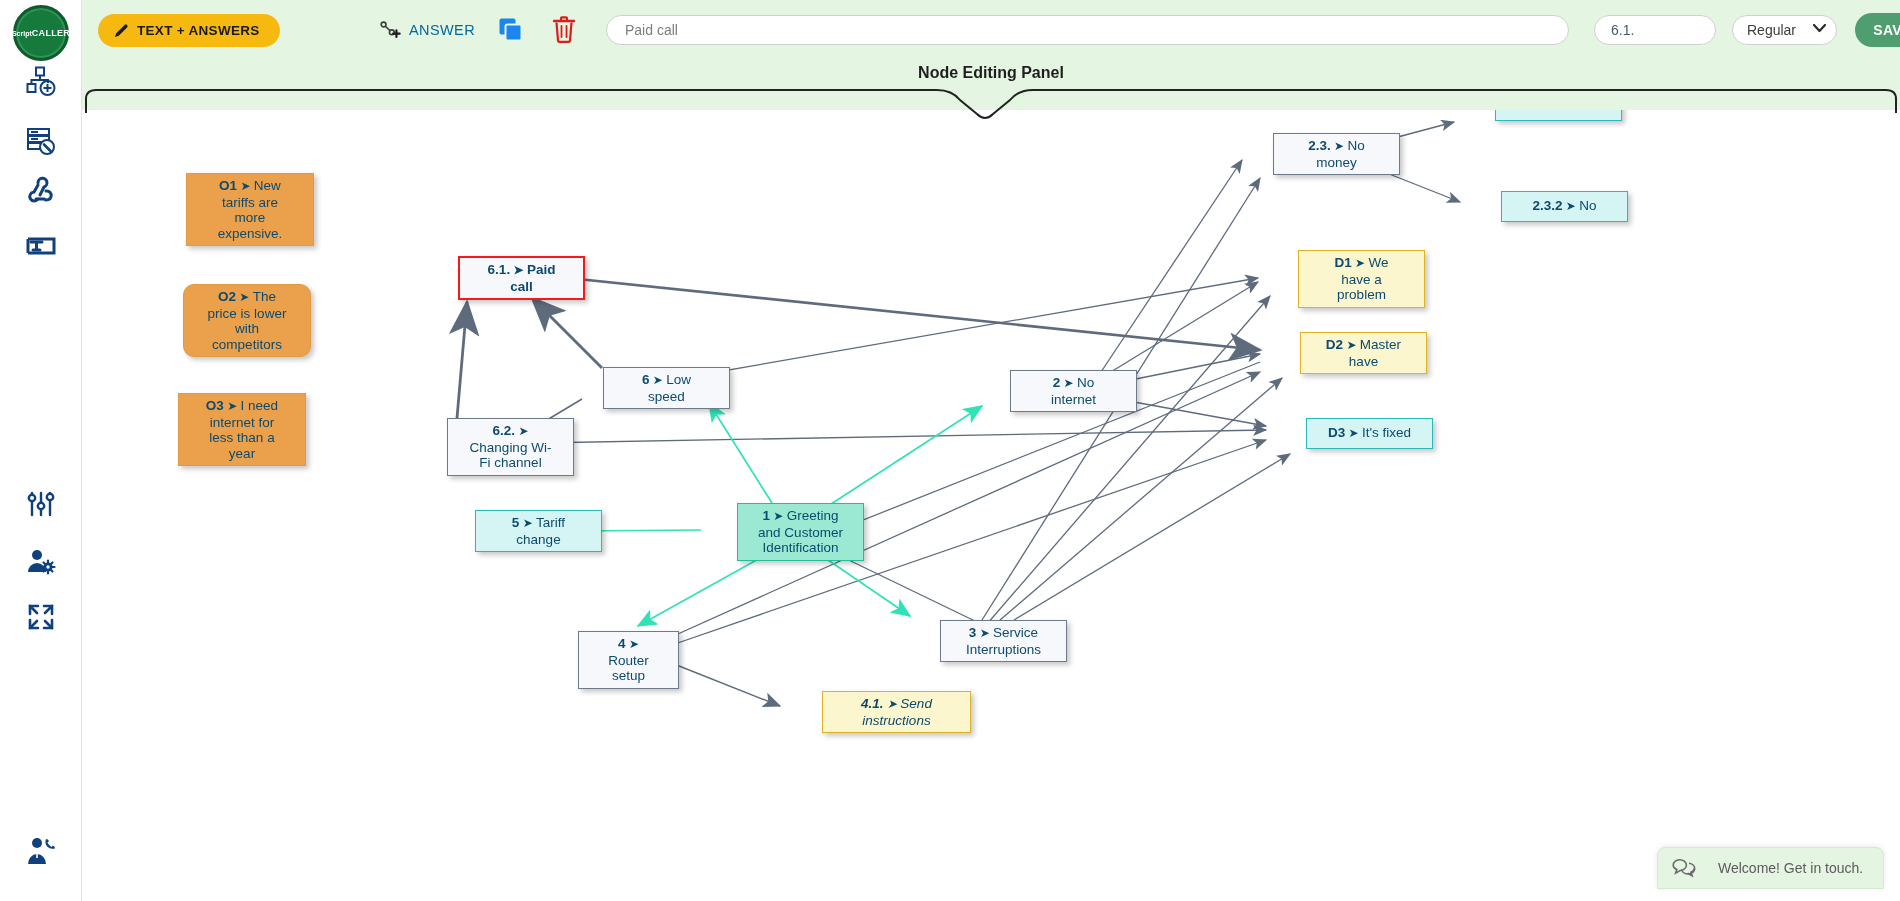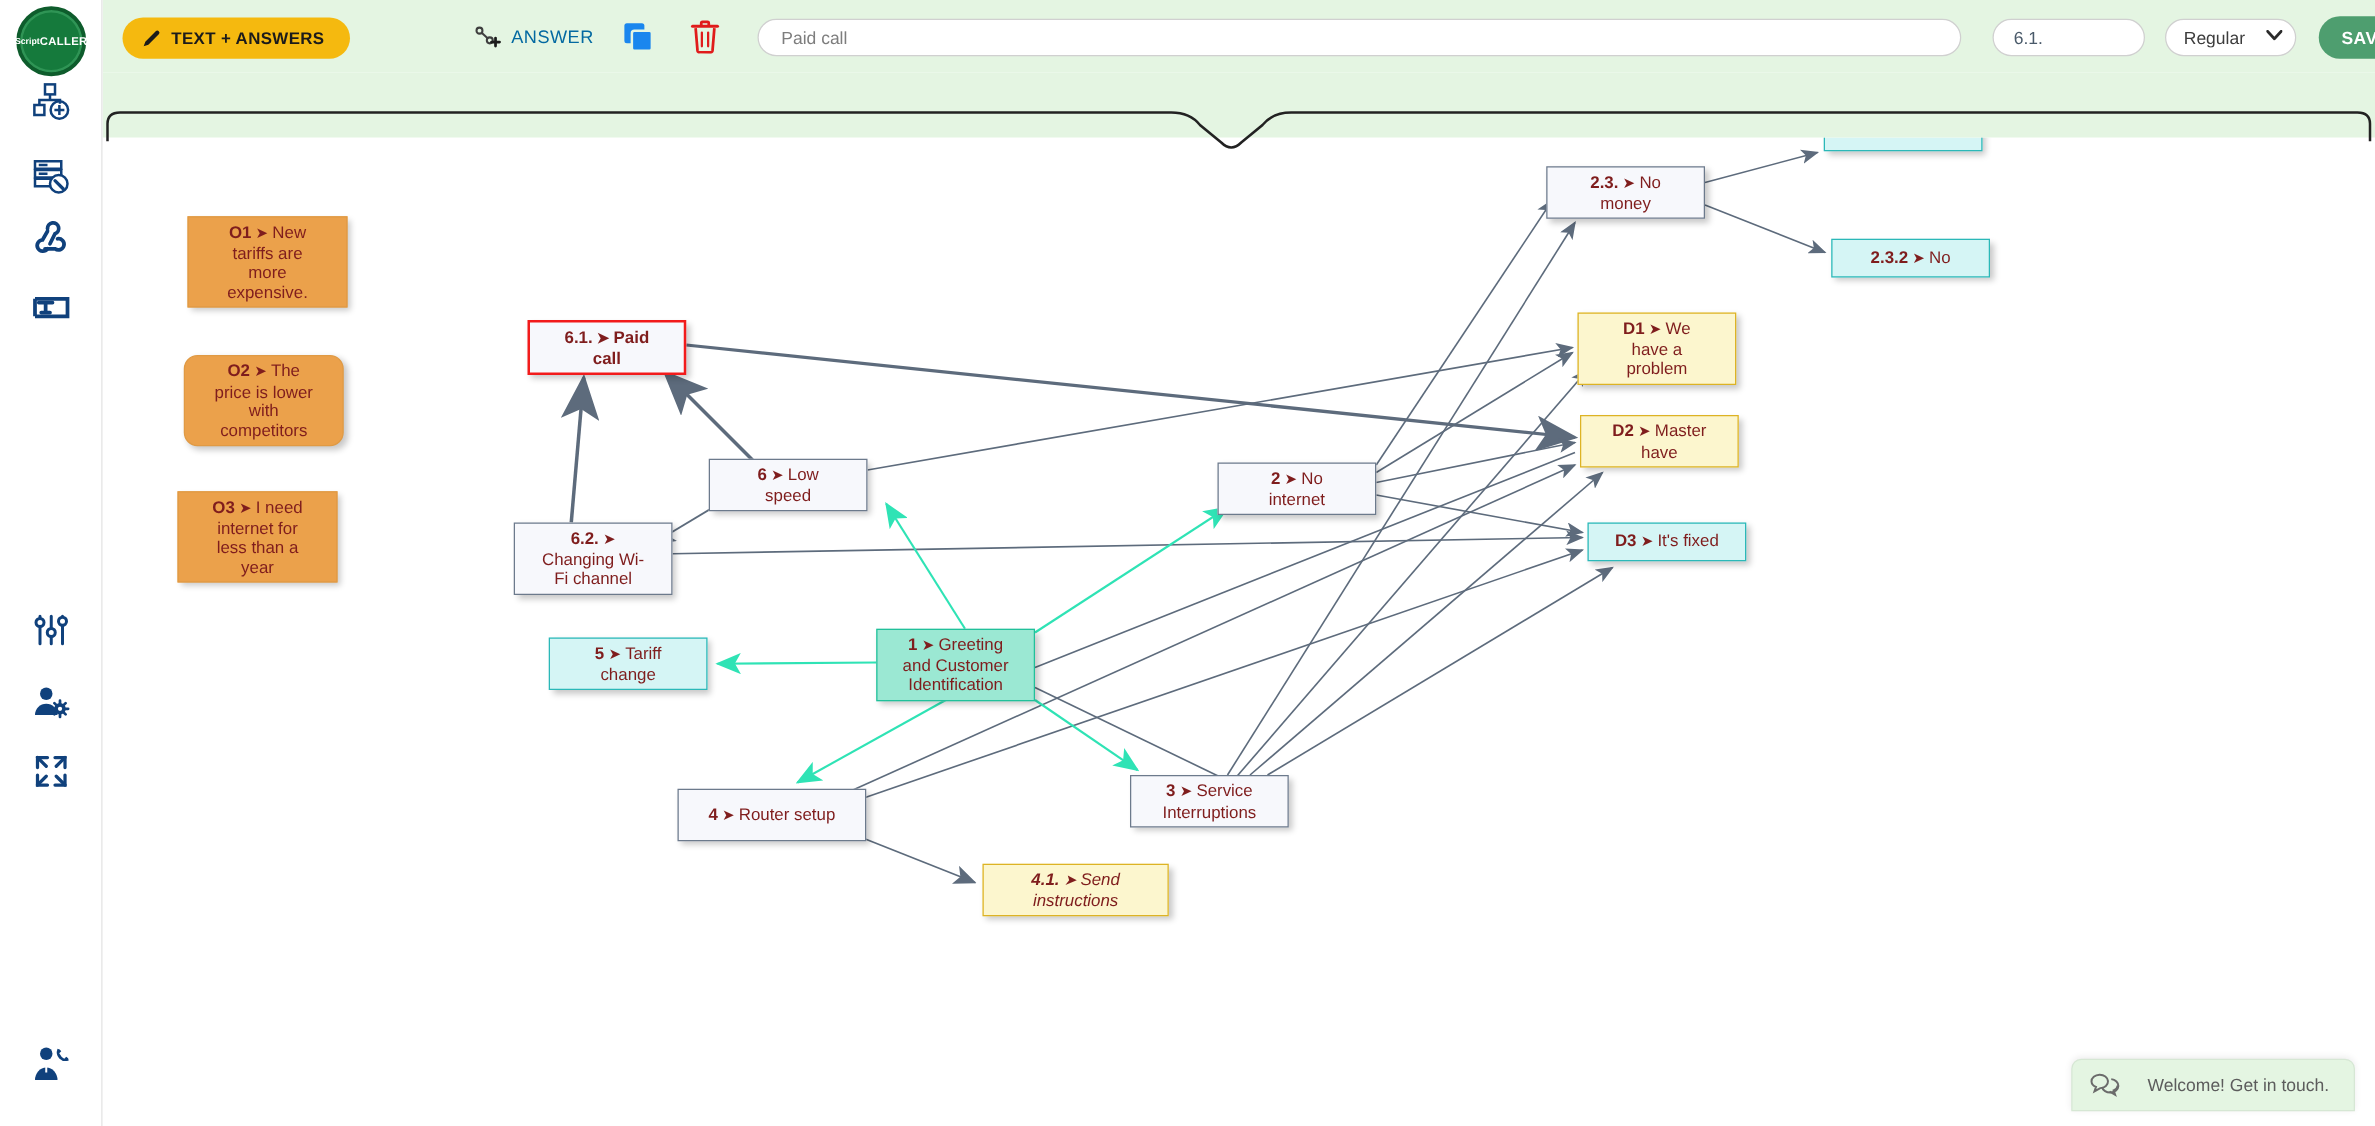--- a/index.html
+++ b/index.html
@@ -105,23 +105,23 @@
   #canvas {
     position: absolute; left: 82px; top: 110px; width: 1818px; height: 791px;
     background: #ffffff; overflow: hidden;
   }
   #edges { position: absolute; left: 0; top: 0; width: 1818px; height: 791px; }
 
   .node {
     position: absolute;
     display: flex; align-items: center; justify-content: center;
     text-align: center; line-height: 15.5px; font-size: 13.5px;
-    color: #7f1d1d; padding: 4px 19px;
+    color: #0c4a6e; padding: 4px 19px;
     box-shadow: 3px 3px 5px rgba(0,0,0,0.22);
-    cursor: pointer; user-select: none;
+    cursor: pointer; user-select: none; margin-left: 36px;
   }
   .node b { font-weight: bold; }
   .arrowglyph { font-size: 12px; }
 
   .n-default { background: #f7f8fc; border: 1.5px solid #6c7a8c; }
   .n-orange  { background: #eda martin; }
   .n-orange  { background: #eda council; }
   .n-orange  { background: #eaa council; }
   .n-orange  { background: #e9a council; }
   .n-orange  { background: #eba14b; border: 1.5px solid #e09a44; }
@@ -275,20 +275,21 @@
       <option>Regular</option>
     </select>
     <svg id="select-chevron" width="13" height="9" viewBox="0 0 13 9">
       <path d="M1 1 L6.5 7 L12 1" fill="none" stroke="#2b2b2b" stroke-width="2.2" stroke-linecap="round" stroke-linejoin="round"></path>
     </svg>
 
     <button id="btn-save">SAVE</button>
   </div>
 
   <div id="panel-band">
+    <div id="panel-title">Node Editing Panel</div>
     <svg id="panel-curve" viewBox="0 0 1818 30" preserveAspectRatio="none">
       <path d="M4 27 V13 Q4 4 14 4 H855 Q870 4 878 14 L895 28 Q903 36 911 28 L928 14 Q936 4 951 4 H1804 Q1814 4 1814 13 V27" fill="none" stroke="#222222" stroke-width="2"></path>
     </svg>
   </div>
 
   <div id="canvas">
 
     <svg id="edges" viewBox="0 0 1818 791">
       <defs>
         <marker id="ah" markerWidth="11" markerHeight="9" refX="10" refY="4.5" orient="auto">
@@ -377,21 +378,21 @@
         </div>
         <div class="node n-default" style="left: 329px; top: 308px; width: 127px; min-height: 42px;">
           <span><b>6.2.</b><span class="arrowglyph"> ➤ </span><span>Changing Wi-Fi channel</span></span>
         </div>
         <div class="node n-cyan" style="left: 357px; top: 400px; width: 127px; min-height: 42px;">
           <span><b>5</b><span class="arrowglyph"> ➤ </span><span>Tariff change</span></span>
         </div>
         <div class="node n-teal" style="left: 619px; top: 393px; width: 127px; min-height: 54px;">
           <span><b>1</b><span class="arrowglyph"> ➤ </span><span>Greeting and Customer Identification</span></span>
         </div>
-        <div class="node n-default" style="left: 460px; top: 521px; width: 151px; min-height: 42px;">
+        <div class="node n-default" style="left: 460px; top: 521px; width: 101px; min-height: 42px;">
           <span><b>4</b><span class="arrowglyph"> ➤ </span><span>Router setup</span></span>
         </div>
         <div class="node n-yellow" style="left: 704px; top: 581px; width: 149px; min-height: 42px; font-style: italic;">
           <span><b>4.1.</b><span class="arrowglyph"> ➤ </span><span>Send instructions</span></span>
         </div>
         <div class="node n-default" style="left: 822px; top: 510px; width: 127px; min-height: 42px;">
           <span><b>3</b><span class="arrowglyph"> ➤ </span><span>Service Interruptions</span></span>
         </div>
         <div class="node n-default" style="left: 892px; top: 260px; width: 127px; min-height: 31px;">
           <span><b>2</b><span class="arrowglyph"> ➤ </span><span>No internet</span></span>

